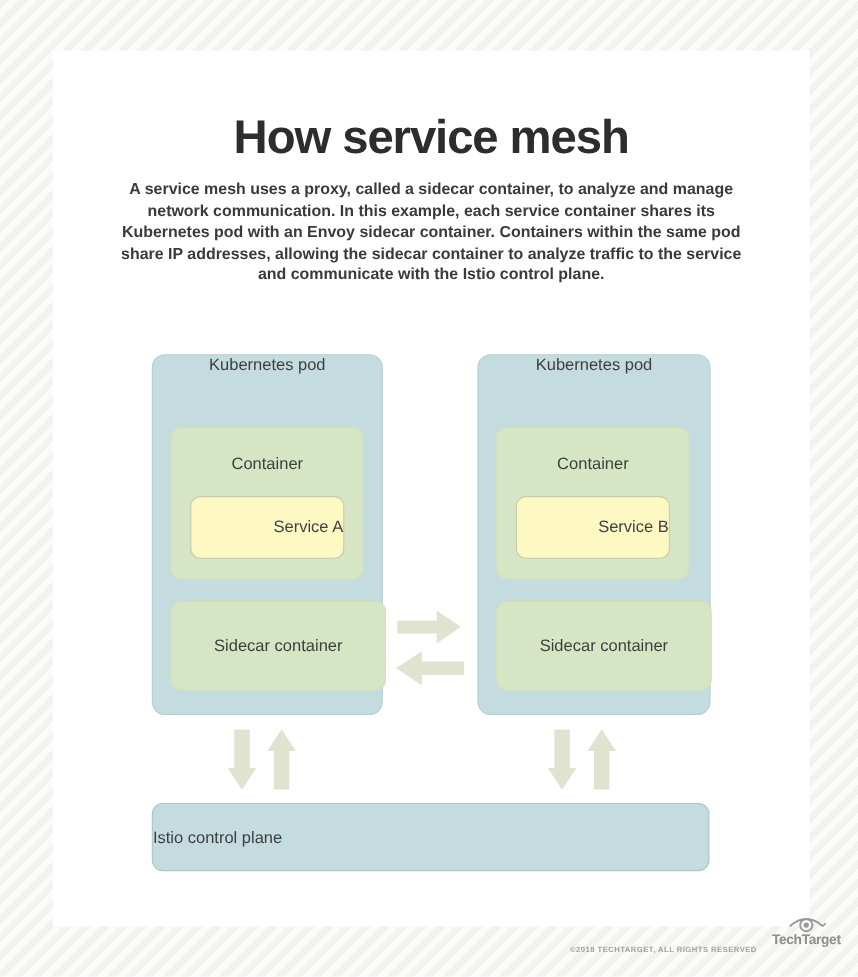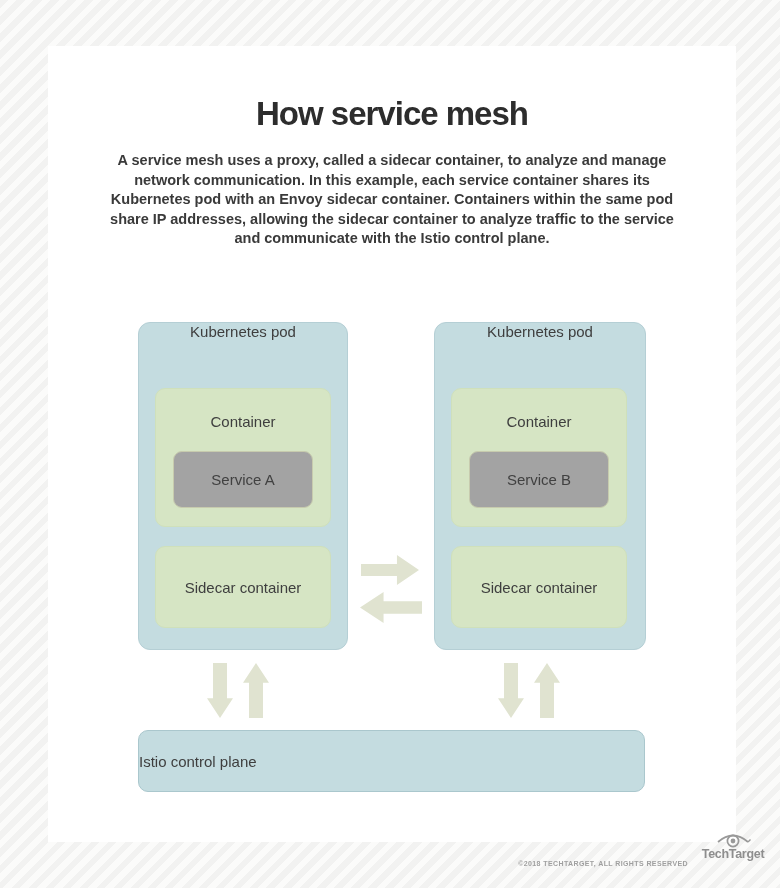--- a/index.html
+++ b/index.html
@@ -13,23 +13,23 @@
     width: 780px; height: 888px;
     background: repeating-linear-gradient(135deg, #f2f2f1 0px, #f2f2f1 6px, #fbfbfa 6px, #fbfbfa 12px);
   }
   .card {
     position: absolute;
     left: 48px; top: 46px;
     width: 688px; height: 796px;
     background: #ffffff;
   }
   .title {
-    margin-top: 44px;
-    text-align: center;
-    font-size: 33px;
+    margin-top: 56px;
+    text-align: center;
+    font-size: 43px;
     line-height: 47px;
     font-weight: 900;
     letter-spacing: -1px;
     color: #2d2d2d;
   }
   .description {
     width: 586px;
     margin: 14px auto 0 auto;
     text-align: center;
     font-size: 14.5px;
@@ -65,32 +65,32 @@
   .container-label {
     margin-top: 24px;
     text-align: center;
     font-size: 15px;
     color: #3e3e3e;
   }
   .service-box {
     position: absolute;
     left: 17px; top: 62px;
     width: 140px; height: 57px;
-    background: #a3a3a3;
+    background: #fef9c3;
     border: 1px solid #c7cbae;
     border-radius: 9px;
     box-sizing: border-box;
-    display: flex; align-items: center; justify-content: center;
+    display: flex; align-items: center; justify-content: flex-end;
     font-size: 15px;
     color: #414141;
   }
   .sidecar-box {
     position: absolute;
     left: 16px; top: 223px;
-    width: 176px; height: 82px;
+    width: 196px; height: 82px;
     background: #d6e5c4;
     border: 1px solid #cfe0bb;
     border-radius: 10px;
     box-sizing: border-box;
     display: flex; align-items: center; justify-content: center;
     font-size: 15px;
     color: #3e3e3e;
   }
   .arrow { position: absolute; background: #e0e3d0; }
   .arrow-right {

